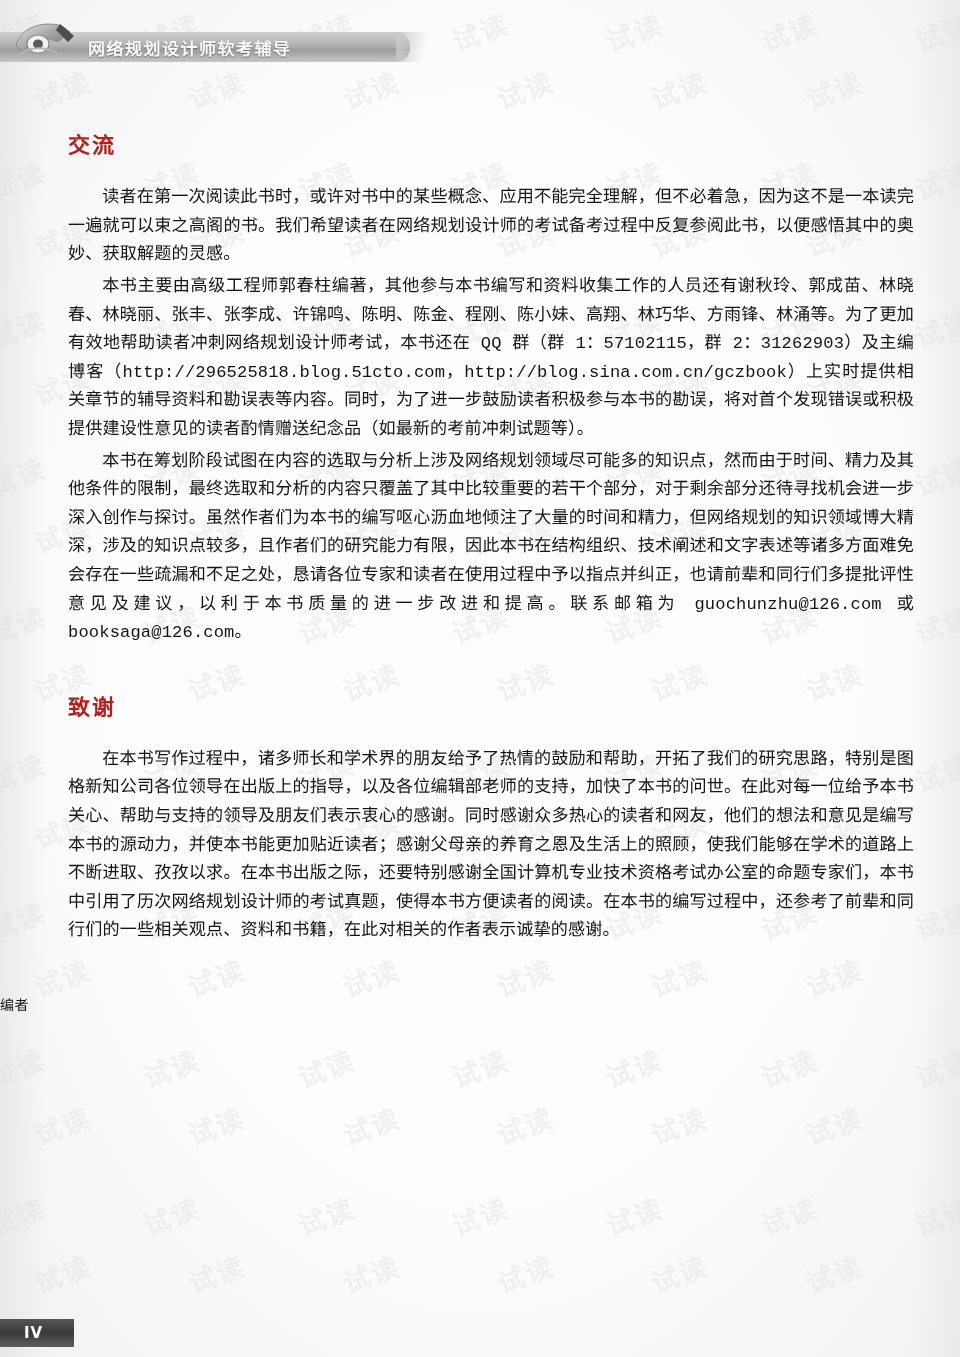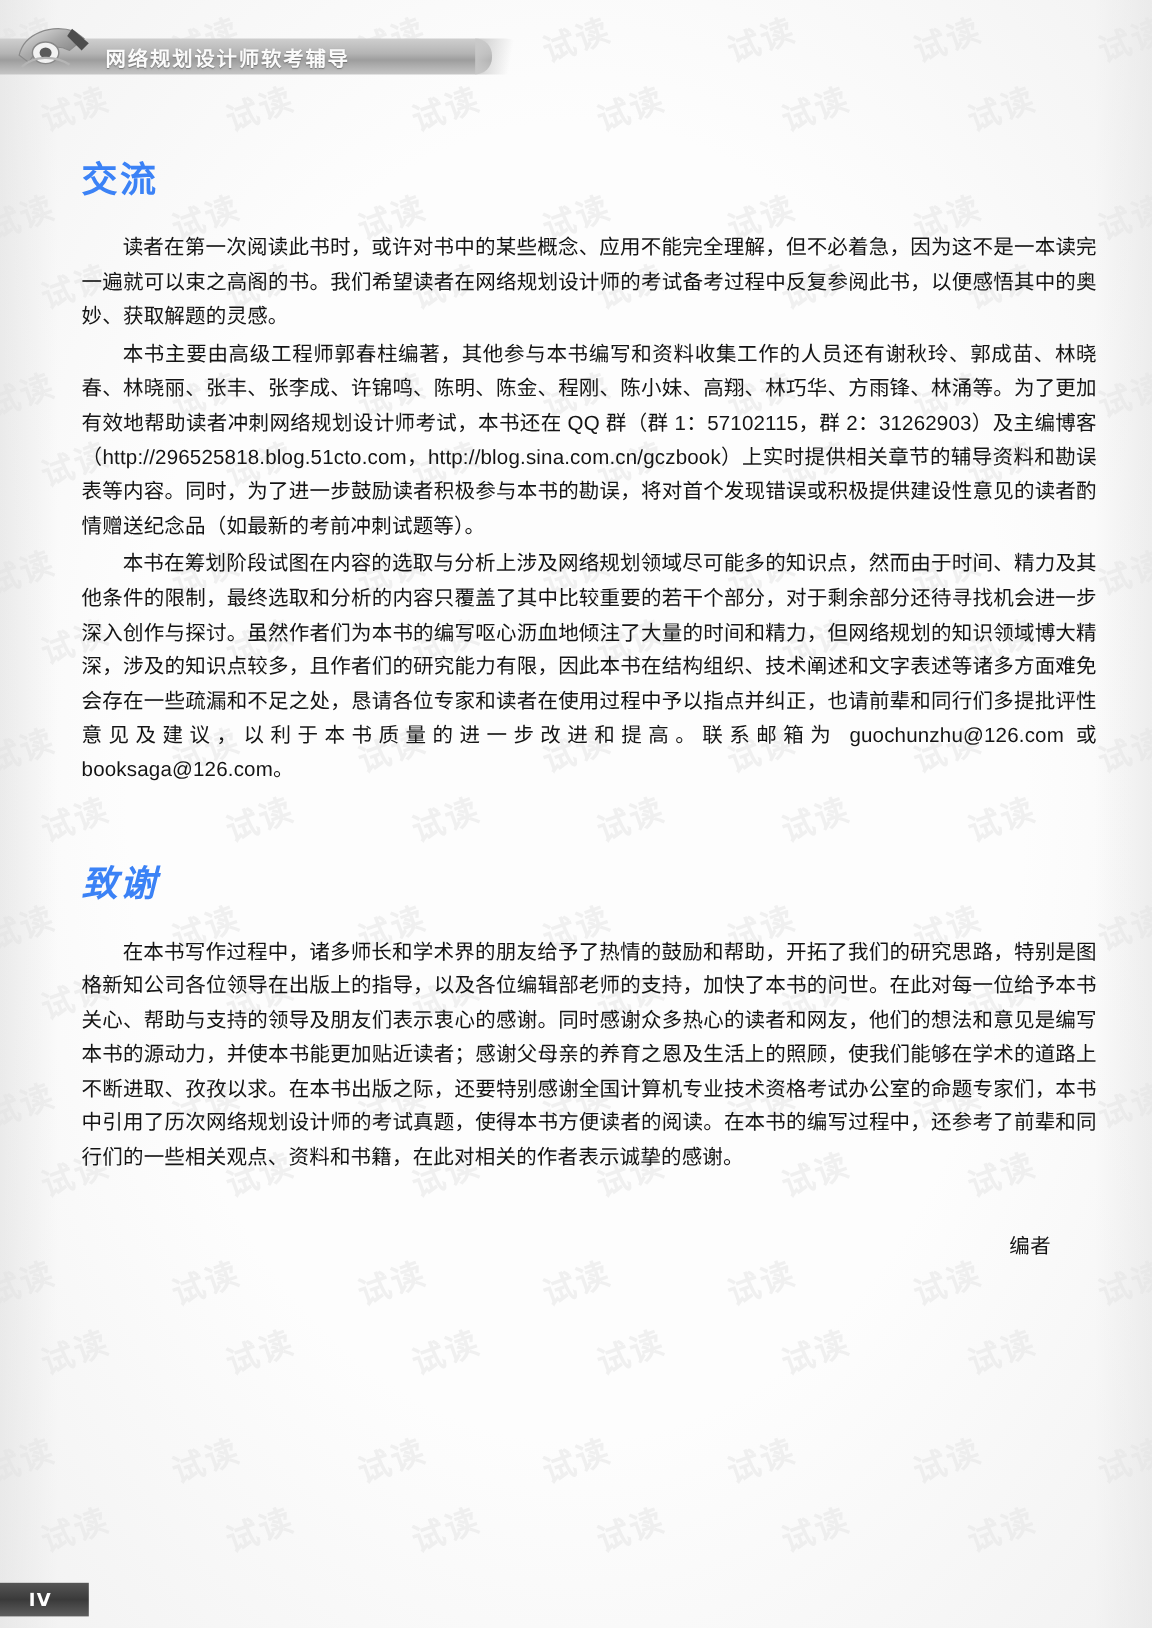--- a/index.html
+++ b/index.html
@@ -127,48 +127,47 @@
   
   .content {
     position: relative;
     z-index: 3;
     padding: 14px 46px 0 68px;
   }
 
   h2.section-heading {
     font-family: "DejaVu Sans", sans-serif;
     font-weight: 700;
-    font-size: 30px;
+    font-size: 22px;
     letter-spacing: 2px;
-    color: #3b82f6;
+    color: #b91c1c;
     margin: 16px 0 26px 0;
     line-height: 1.1;
   }
-  h2.section-heading.second { margin-top: 64px; font-style: italic; }
+  h2.section-heading.second { margin-top: 48px; }
 
   p.body-text {
-    font-family: Liberation Sans, sans-serif;
+    font-family: Liberation Mono, monospace;
     font-size: 17.1px;
     line-height: 28.6px;
     letter-spacing: 0.15px;
     color: #141414;
     margin: 0 0 3px 0;
     text-align: justify;
     text-justify: inter-ideograph;
     text-indent: 2em;
   }
 
   
   .signature {
     position: relative;
     z-index: 3;
-    margin: 44px 84px 0 0;
-    text-align: right;
+    margin: 44px 40px 0 0;
     font-family: "DejaVu Serif", "Liberation Serif", serif;
-    font-size: 17px;
+    font-size: 14px;
     line-height: 30px;
     color: #141414;
   }
   .signature div { letter-spacing: 0.5px; }
 
   
   .doc-footer {
     position: absolute;
     left: 0;
     bottom: 10px;

